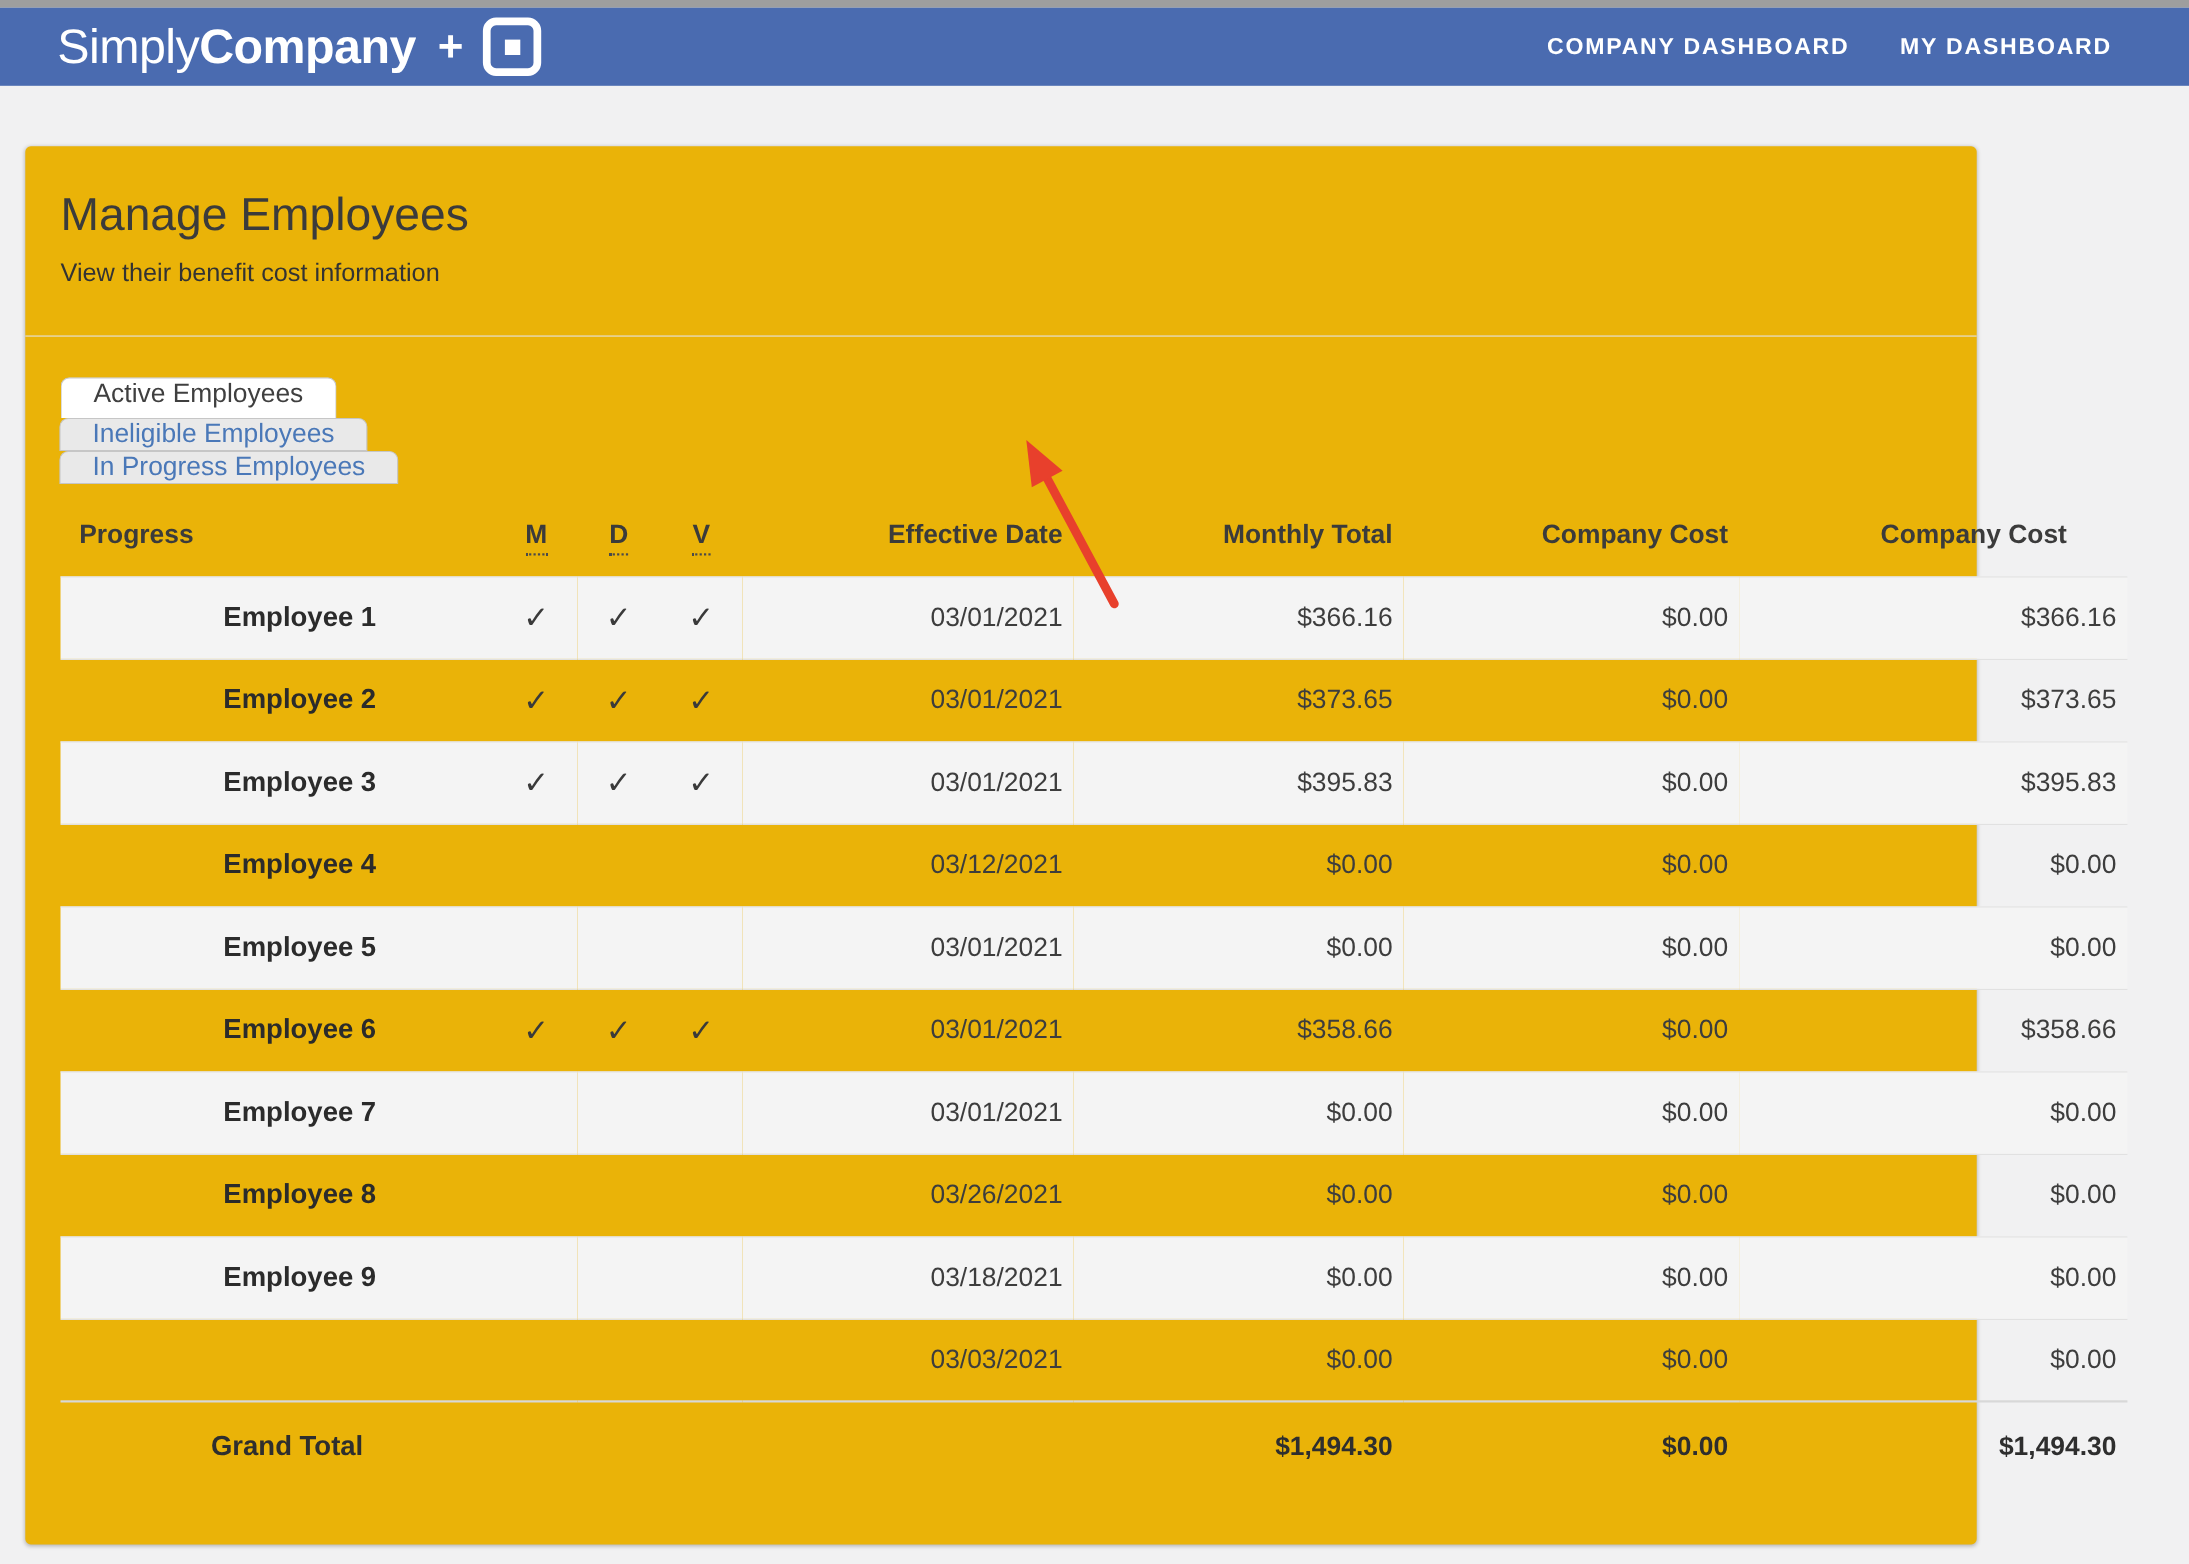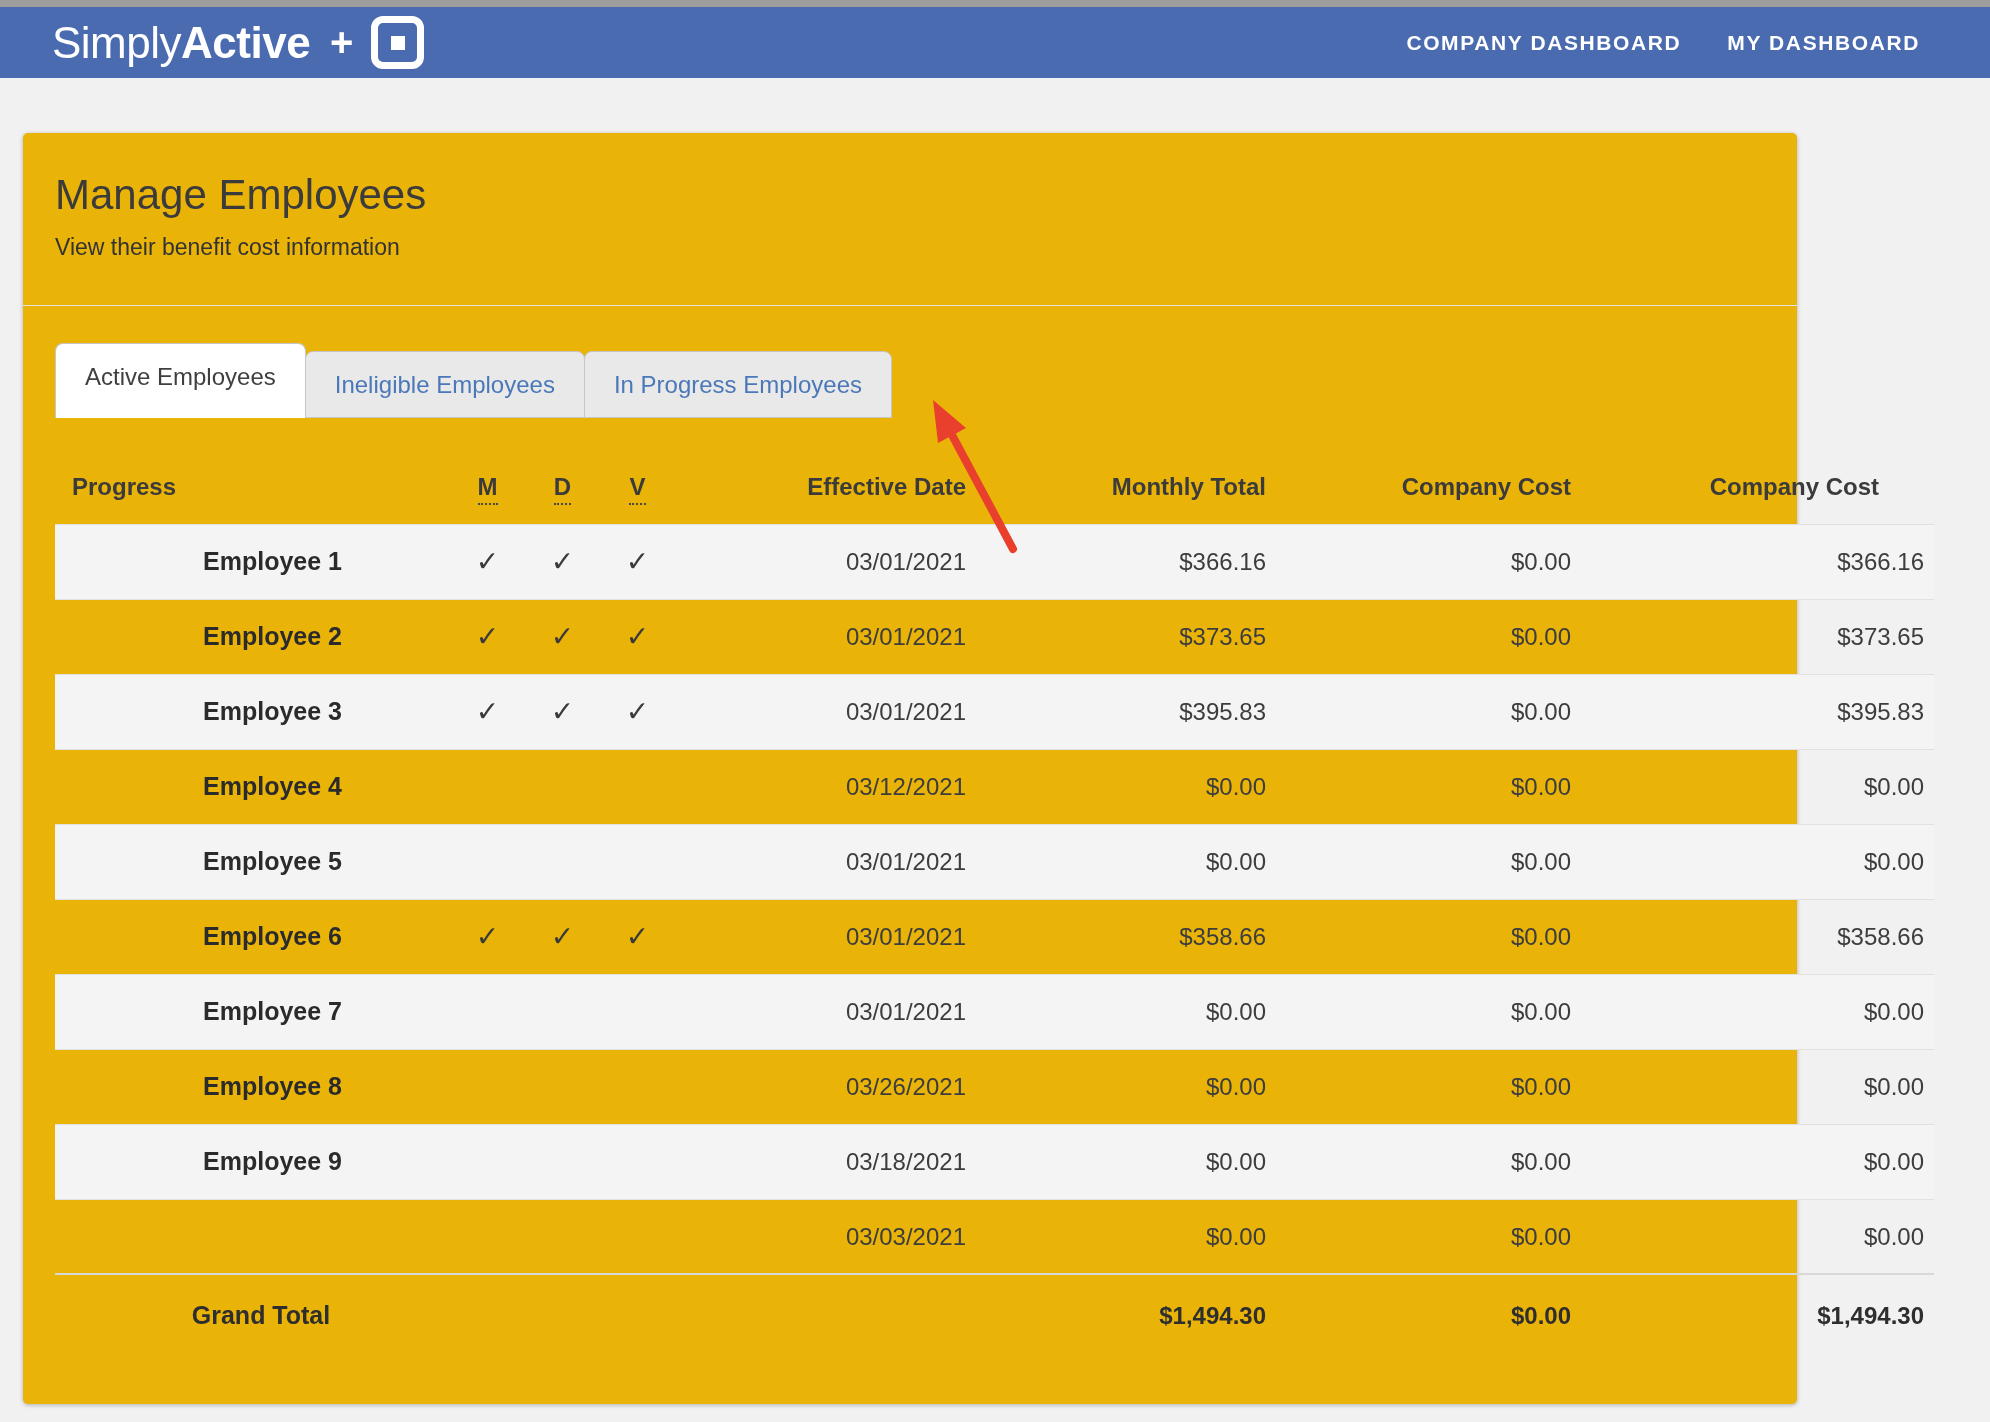--- a/index.html
+++ b/index.html
@@ -24,22 +24,22 @@
 
   
   .card { position:absolute; left:23px; top:133px; width:1774px; height:1271px;
           background:#eab308; border-radius:5px; box-shadow:0 1px 4px rgba(0,0,0,.28); }
   .card-head { padding:38px 32px 0 32px; }
   .page-title { font-size:42px; font-weight:400; color:#3b3b3b; line-height:1.15; }
   .page-subtitle { margin-top:15px; font-size:23px; color:#333; }
   .head-divider { margin-top:44px; border:none; border-top:1px solid #e3e3e3; }
 
   
-  .tabs { display:flex; align-items:flex-end; padding:0 32px; margin-top:37px;
-          height:75px; }
+  .tabs { display:flex; align-items:flex-start; padding:0 32px; margin-top:37px;
+          height:75px;flex-direction:column; }
   .tab { display:flex; align-items:center; justify-content:center;
          height:67px; padding:0 29px; background:#e9e9e9;
          border:1px solid #c6c6c6; border-radius:8px 8px 0 0; margin-left:-1px;
          font-size:24px; color:#4a78b8; cursor:pointer; white-space:nowrap;
          position:relative; }
   .tab:first-child { margin-left:0; }
   .tab.active { background:#fff; height:75px; border-bottom:none; color:#3f3f3f;
                 padding-bottom:8px; z-index:2; }
 
   
@@ -77,21 +77,21 @@
   .arrow-overlay { position:absolute; left:0; top:0; width:1990px; height:1422px;
                    pointer-events:none; z-index:10; }
 </style>
 </head>
 <body>
 
 <div class="top-strip"></div>
 
 <div class="appbar">
   <div class="logo">
-    <span class="logo-text"><span class="logo-light">Simply</span><span class="logo-bold">Active</span></span>
+    <span class="logo-text"><span class="logo-light">Simply</span><span class="logo-bold">Company</span></span>
     <span class="logo-plus">+</span>
     <span class="square-icon">
         <span class="inner"></span>
       </span>
   </div>
   <div class="appbar-nav">
     <span class="nav-link">COMPANY DASHBOARD</span>
     <span class="nav-link">MY DASHBOARD</span>
   </div>
 </div>

